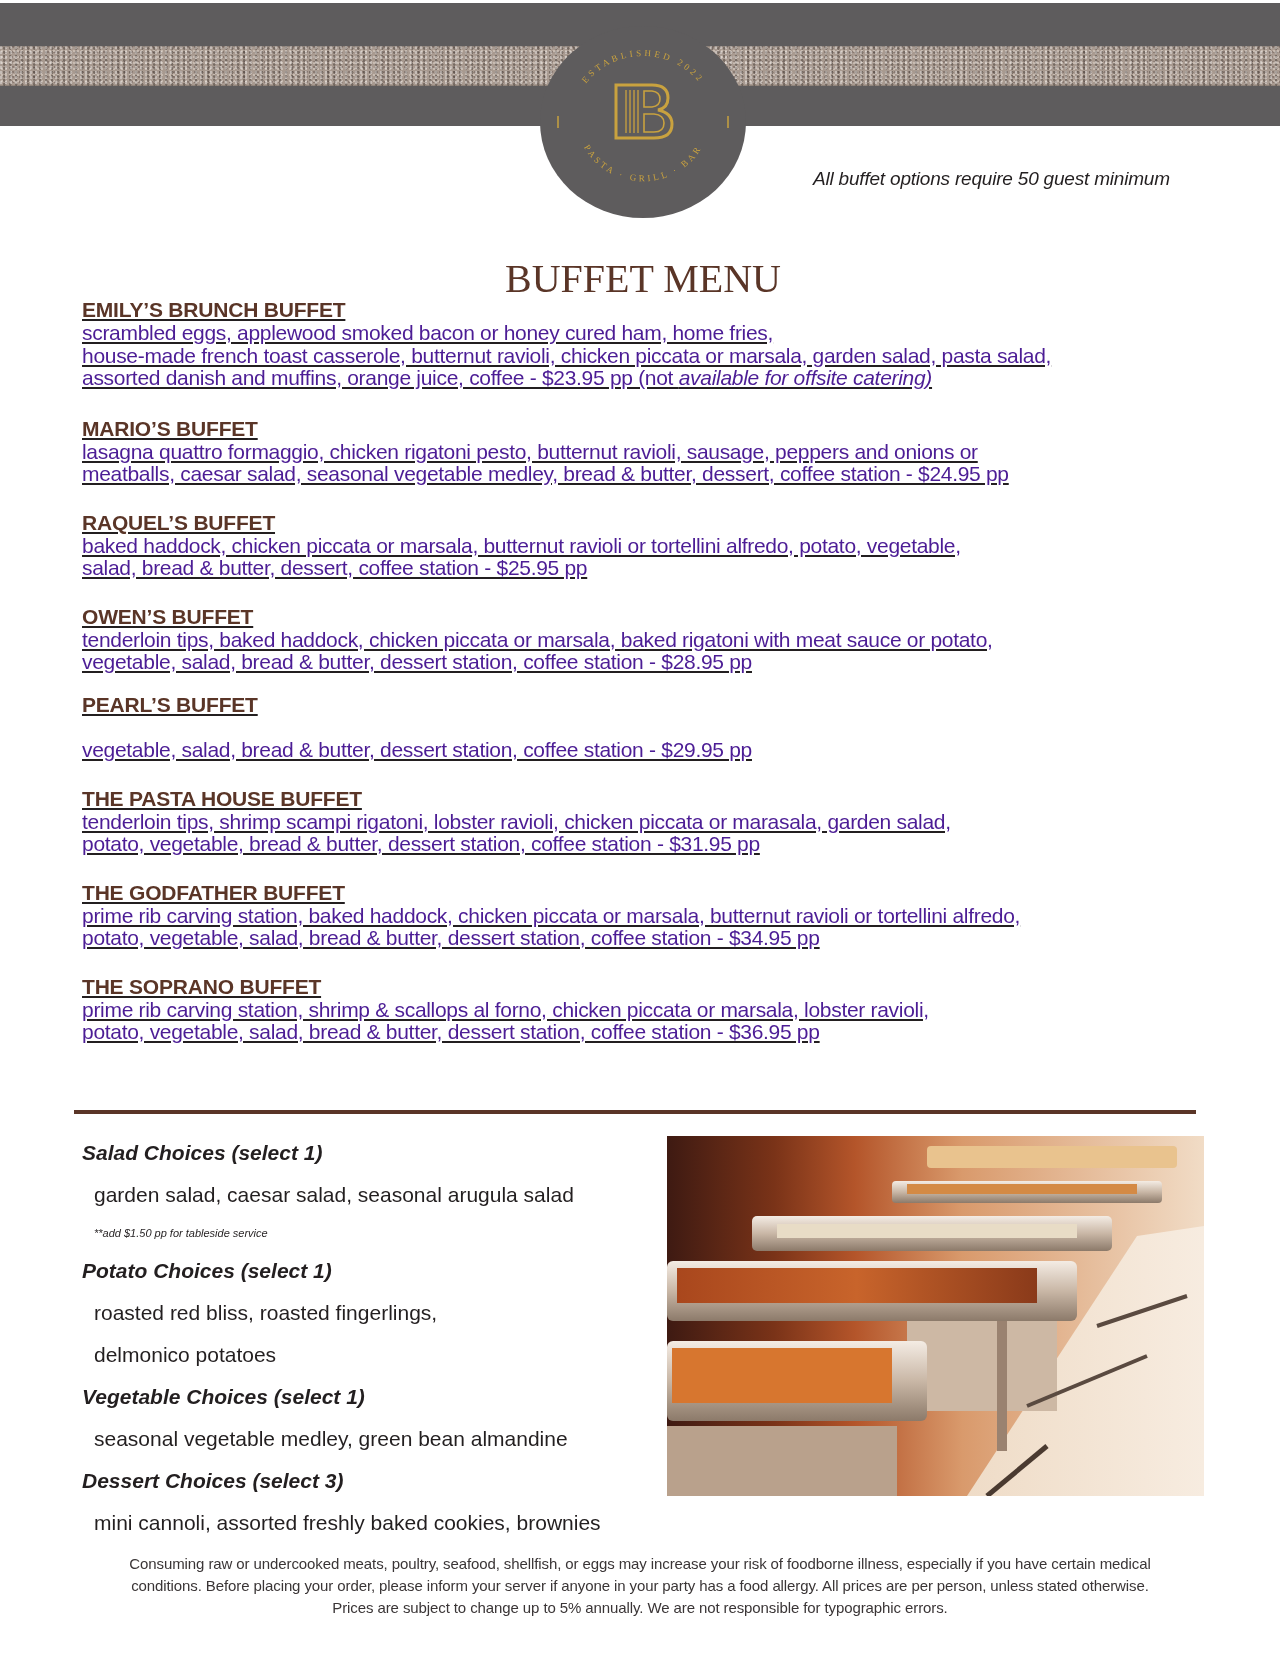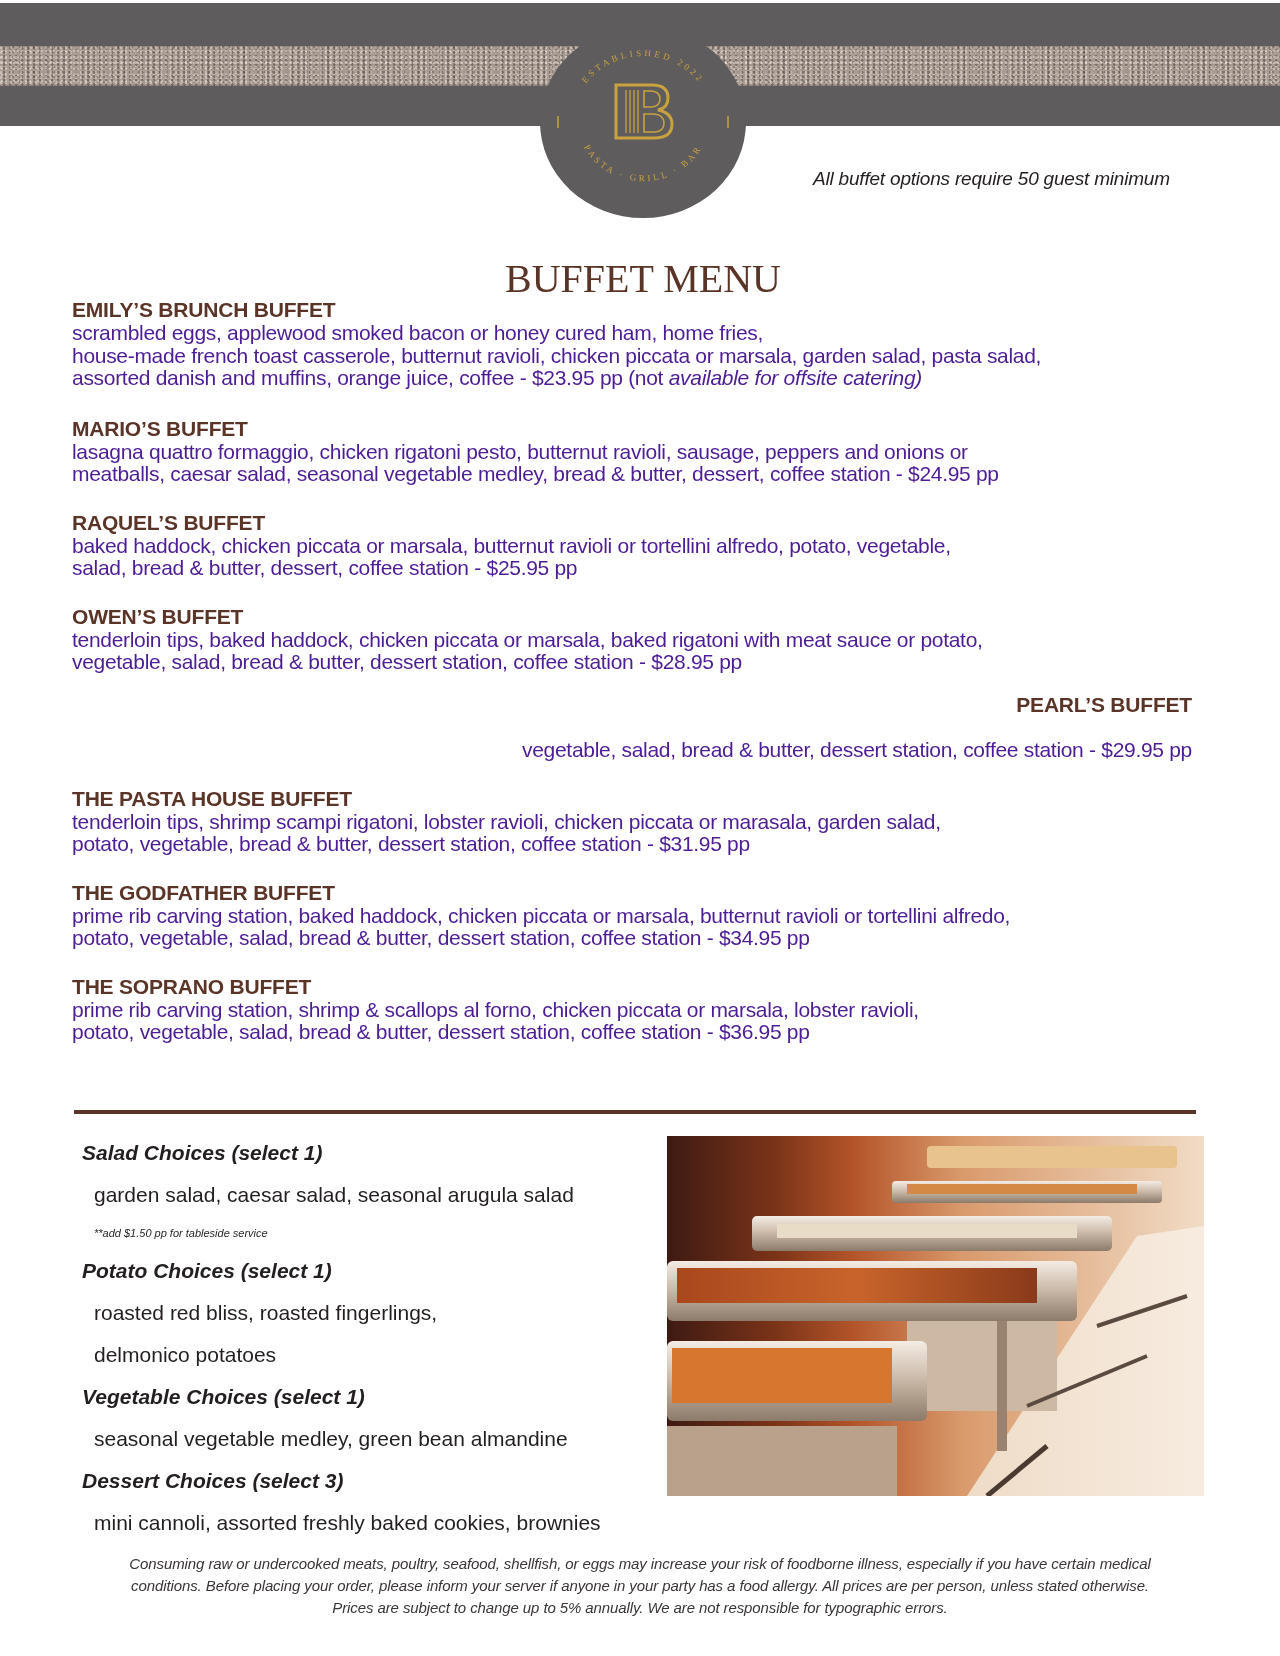--- a/index.html
+++ b/index.html
@@ -17,37 +17,37 @@
   }
   .texture-band::after { content:""; position:absolute; inset:0; border-top:1px solid rgba(0,0,0,0.15); border-bottom:1px solid rgba(0,0,0,0.15); }
 
   .logo { position: absolute; left: 540px; top: 26px; width: 206px; height: 192px; border-radius: 50%; background: #5e5c5d; }
   .logo svg { position: absolute; left: 0; top: 0; }
 
   .min-note { position: absolute; left: 786px; top: 168px; font-size: 19px; font-style: italic; color: #231f20; letter-spacing: -0.2px; margin-left: 27px; }
 
   .title { position: absolute; left: 0; top: 228px; width: 1286px; text-align: center; font-family: "Liberation Serif", serif; font-size: 40px; color: #5a3527; letter-spacing: 0px; font-weight: normal; }
 
-  .buffets { position: absolute; left: 72px; top: 298px; width: 1120px; }
+  .buffets { position: absolute; left: 82px; top: 298px; width: 1120px; text-decoration: underline; }
   .buffet { margin: 0; }
   .buffet h2 { margin: 0; font-size: 21px; font-weight: bold; color: #5a3527; line-height: 24px; letter-spacing: -0.2px; }
   .buffet p { margin: 0; font-size: 21px; line-height: 22.5px; color: #4c1d95; letter-spacing: -0.3px; }
   .buffet p .note { font-style: italic; }
 
   .divider { position: absolute; left: 74px; top: 1110px; width: 1122px; height: 4px; background: #5a3527; }
 
   .choices { position: absolute; left: 82px; top: 1138px; width: 560px; }
   .choice { margin-bottom: 11px; }
   .choice h3 { margin: 0; font-size: 21px; font-weight: bold; font-style: italic; color: #231f20; line-height: 30px; }
   .choice p { margin: 12px; font-size: 21px; line-height: 30px; color: #231f20; }
   .choice .sub { font-size: 11px; font-style: italic; line-height: 22px; }
 
   .photo { position: absolute; left: 667px; top: 1136px; width: 537px; height: 360px; overflow: hidden; background: linear-gradient(90deg, #4a1f14 0%, #7a3418 20%, #b9572a 32%, #e4b58d 60%, #efd9c0 100%); }
 
-  .footer { position: absolute; left: 70px; top: 1553px; width: 1140px; text-align: center; font-size: 15px; font-style: italic; line-height: 22px; color: #3a3536; letter-spacing: -0.1px; }
+  .footer { position: absolute; left: 70px; top: 1553px; width: 1140px; text-align: center; font-size: 15px; line-height: 22px; color: #3a3536; letter-spacing: -0.1px; }
 </style>
 </head>
 <body>
 
 <div class="top-band"></div>
 <div class="texture-band"></div>
 
 <div class="logo">
   <svg width="206" height="192" viewBox="0 0 206 192">
     <defs>
@@ -100,21 +100,21 @@
       <span>salad, bread &amp; butter, dessert, coffee station - $25.95 pp</span>
     </p>
   </div>
   <div class="buffet" style="margin-bottom:19px;">
     <h2>OWEN’S BUFFET</h2>
     <p>
       <span>tenderloin tips, baked haddock, chicken piccata or marsala, baked rigatoni with meat sauce or potato,</span><br>
       <span>vegetable, salad, bread &amp; butter, dessert station, coffee station - $28.95 pp</span>
     </p>
   </div>
-  <div class="buffet" style="margin-bottom:25px;text-align:right;">
+  <div class="buffet" style="margin-bottom:25px;">
     <h2>PEARL’S BUFFET</h2>
     <p>
       <br>
       <span>vegetable, salad, bread &amp; butter, dessert station, coffee station - $29.95 pp</span>
     </p>
   </div>
   <div class="buffet" style="margin-bottom:25px;">
     <h2>THE PASTA HOUSE BUFFET</h2>
     <p>
       <span>tenderloin tips, shrimp scampi rigatoni, lobster ravioli, chicken piccata or marasala, garden salad,</span><br>

